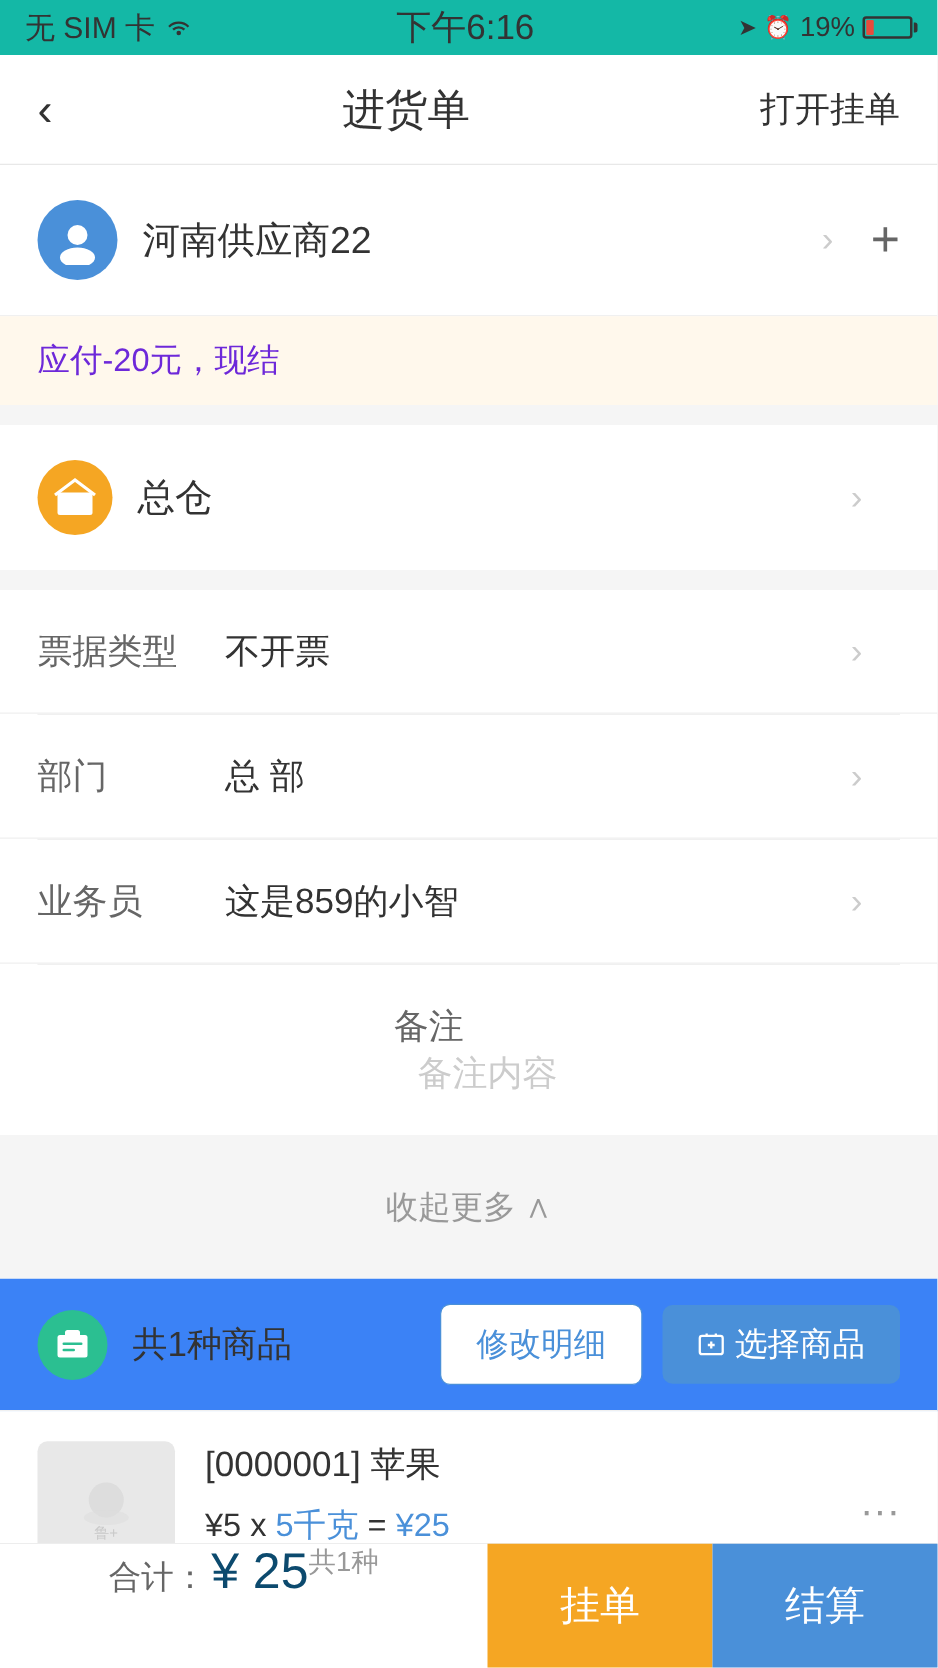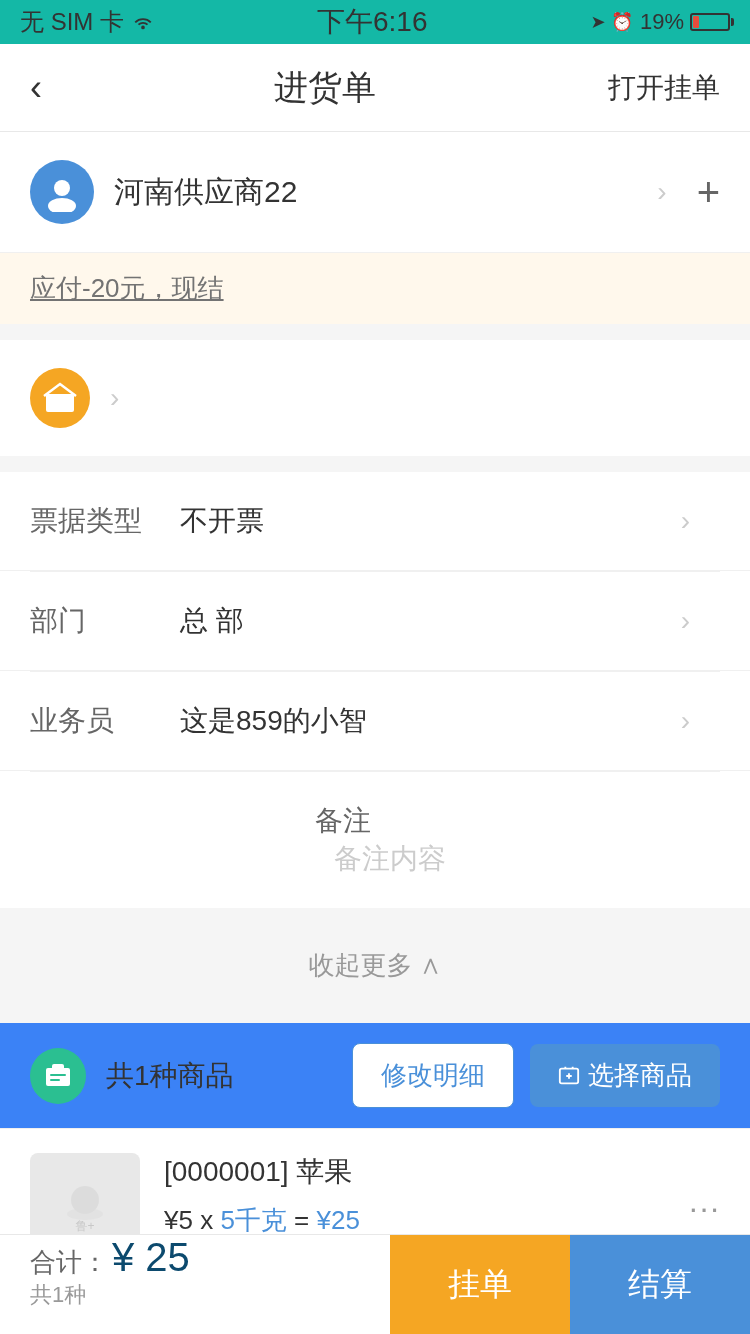--- a/index.html
+++ b/index.html
@@ -76,22 +76,21 @@
     .supplier-avatar svg { width: 40px; height: 40px; fill: #fff; }
     .supplier-name { flex: 1; font-size: 30px; color: #333; }
     .chevron { color: #ccc; font-size: 28px; margin-right: 30px; }
     .add-btn { font-size: 40px; color: #666; cursor: pointer; }
 
     
     .notice-bar {
       background: #fff8ec;
       padding: 18px 30px;
       font-size: 26px;
-      color: #737373;
-      text-decoration: underline;
+      color: #6d28d9;
     }
 
     
     .row-item {
       display: flex;
       align-items: center;
       padding: 30px 30px;
       background: #fff;
       border-bottom: 1px solid #f0f0f0;
     }
@@ -195,22 +194,21 @@
       position: fixed;
       bottom: 0; left: 0; width: 750px;
       height: 100px;
       display: flex;
       background: #fff;
       border-top: 1px solid #e8e8e8;
     }
     .total-section {
       flex: 1;
       display: flex;
-      flex-direction: column;
-      justify-content: flex-start;
+      justify-content: center;
       padding: 0 30px;
     }
     .total-amount { font-size: 40px; font-weight: 400; color: #0c4a6e; }
     .total-count { font-size: 22px; color: #999; }
     .btn-hang {
       width: 180px;
       background: #f5a623;
       color: #fff;
       font-size: 32px;
       border: none;
@@ -274,20 +272,21 @@
 </div>
 
 <div class="card" style="margin-bottom:16px;">
   <div class="warehouse-row">
     <div class="warehouse-icon">
       <svg viewBox="0 0 36 36" fill="none">
         <rect x="4" y="14" width="28" height="18" rx="2" fill="#fff"></rect>
         <path d="M2 16L18 4l16 12" stroke="#fff" stroke-width="2.5" fill="none"></path>
       </svg>
     </div>
+    <span class="warehouse-name">总仓</span>
     <span class="chevron">›</span>
   </div>
 </div>
 
 <div class="card">
   <div class="row-item">
     <span class="row-label">票据类型</span>
     <span class="row-value">不开票</span>
     <span class="chevron">›</span>
   </div>

